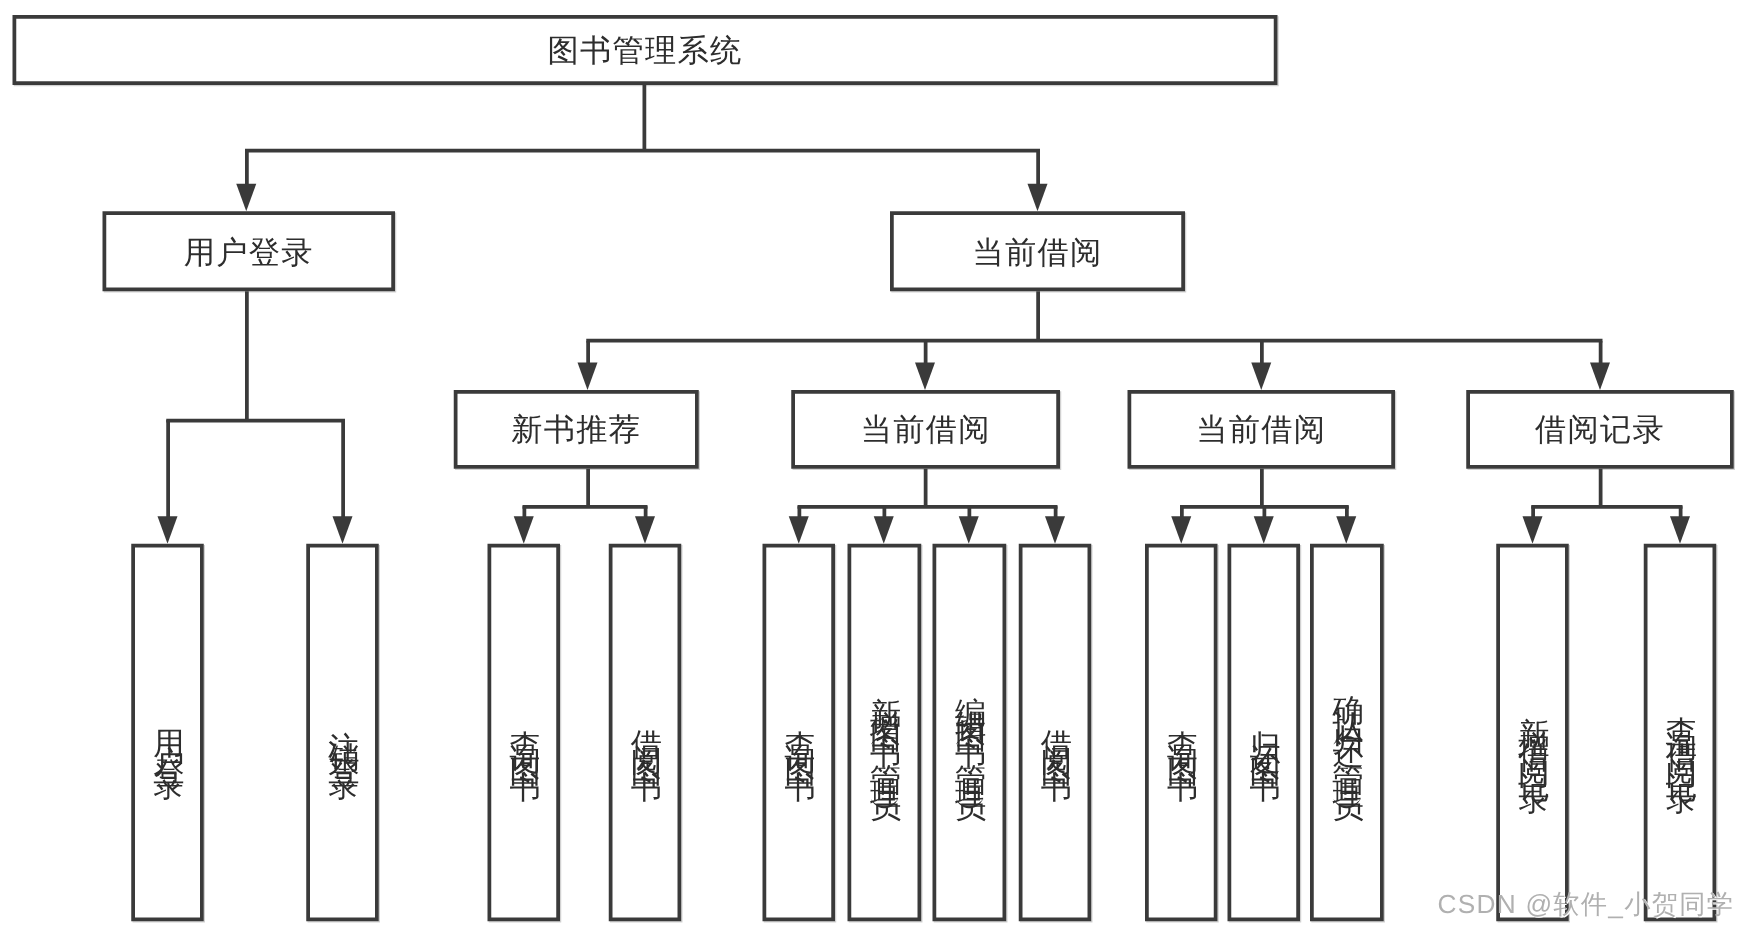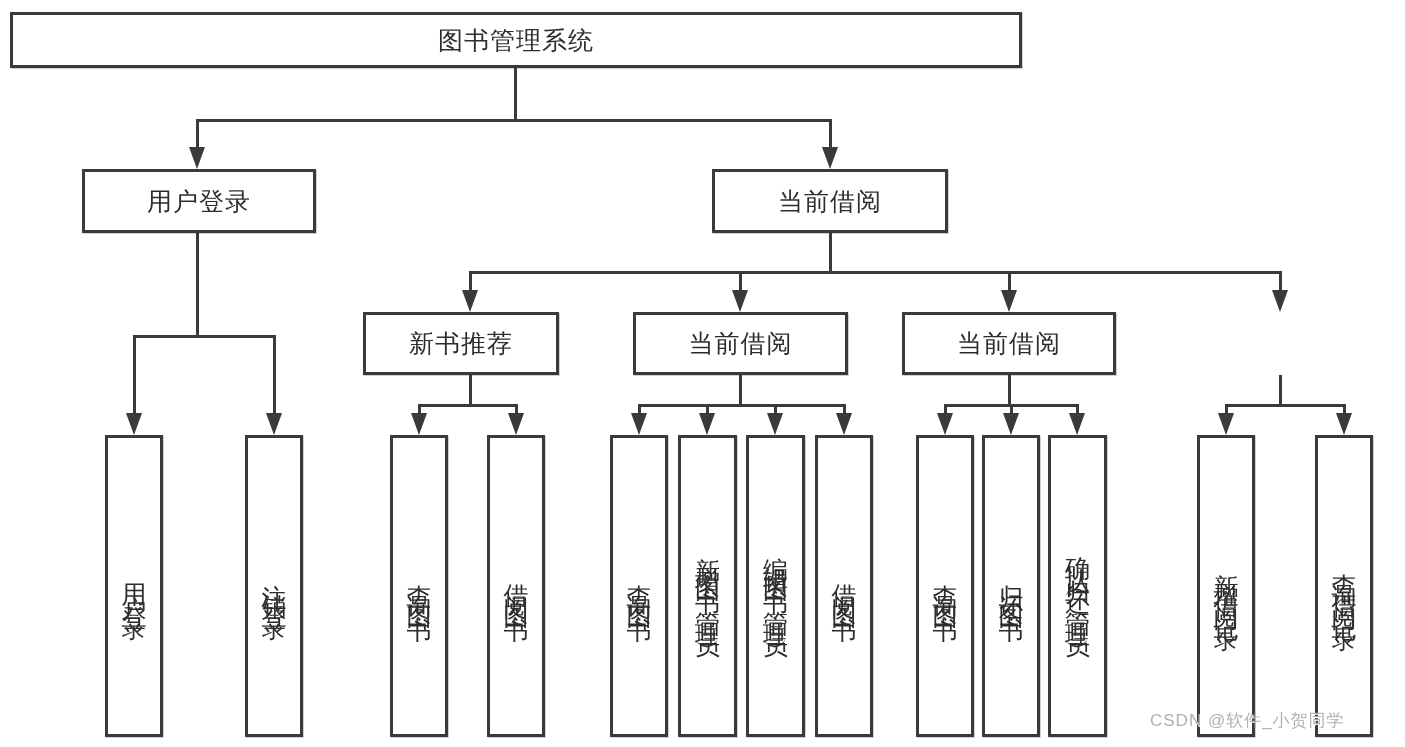--- a/index.html
+++ b/index.html
@@ -19,21 +19,21 @@
   }
   .vl{position:absolute;width:3px;background:#3a3a3a;}
   .hl{position:absolute;height:3px;background:#3a3a3a;}
   .arrow{
     position:absolute;width:0;height:0;
     border-left:8px solid transparent;border-right:8px solid transparent;
     border-top:22px solid #3a3a3a;
   }
   .watermark{
     position:absolute;left:1150px;top:709px;z-index:5;
-    color:#b0b0b0;font-size:17px;letter-spacing:1px;
+    color:#b0b0b0;font-size:21px;letter-spacing:1px;
     text-shadow:1px 1px 0 #ffffff;
   }
 </style>
 </head>
 <body>
 
 <div class="canvas">
 
   <div class="box" style="left:10px;top:12px;width:1012px;height:56px">图书管理系统</div>
 
@@ -61,20 +61,21 @@
   <div class="vl" style="left:739px;top:273px;height:19px"></div>
   <div class="arrow" style="left:732px;top:290px"></div>
   <div class="vl" style="left:1008px;top:273px;height:19px"></div>
   <div class="arrow" style="left:1001px;top:290px"></div>
   <div class="vl" style="left:1279px;top:273px;height:19px"></div>
   <div class="arrow" style="left:1272px;top:290px"></div>
 
   <div class="box" style="left:363px;top:312px;width:196px;height:63px">新书推荐</div>
   <div class="box" style="left:633px;top:312px;width:215px;height:63px">当前借阅</div>
   <div class="box" style="left:902px;top:312px;width:214px;height:63px">当前借阅</div>
+  <div class="box" style="left:1173px;top:312px;width:214px;height:63px">借阅记录</div>
 
   <div class="vl" style="left:469px;top:375px;height:31px"></div>
   <div class="hl" style="left:418px;top:404px;width:100px"></div>
   <div class="vl" style="left:418px;top:405px;height:10px"></div>
   <div class="arrow" style="left:411px;top:413px"></div>
   <div class="vl" style="left:515px;top:405px;height:10px"></div>
   <div class="arrow" style="left:508px;top:413px"></div>
 
   <div class="vl" style="left:739px;top:375px;height:31px"></div>
   <div class="hl" style="left:638px;top:404px;width:208px"></div>

